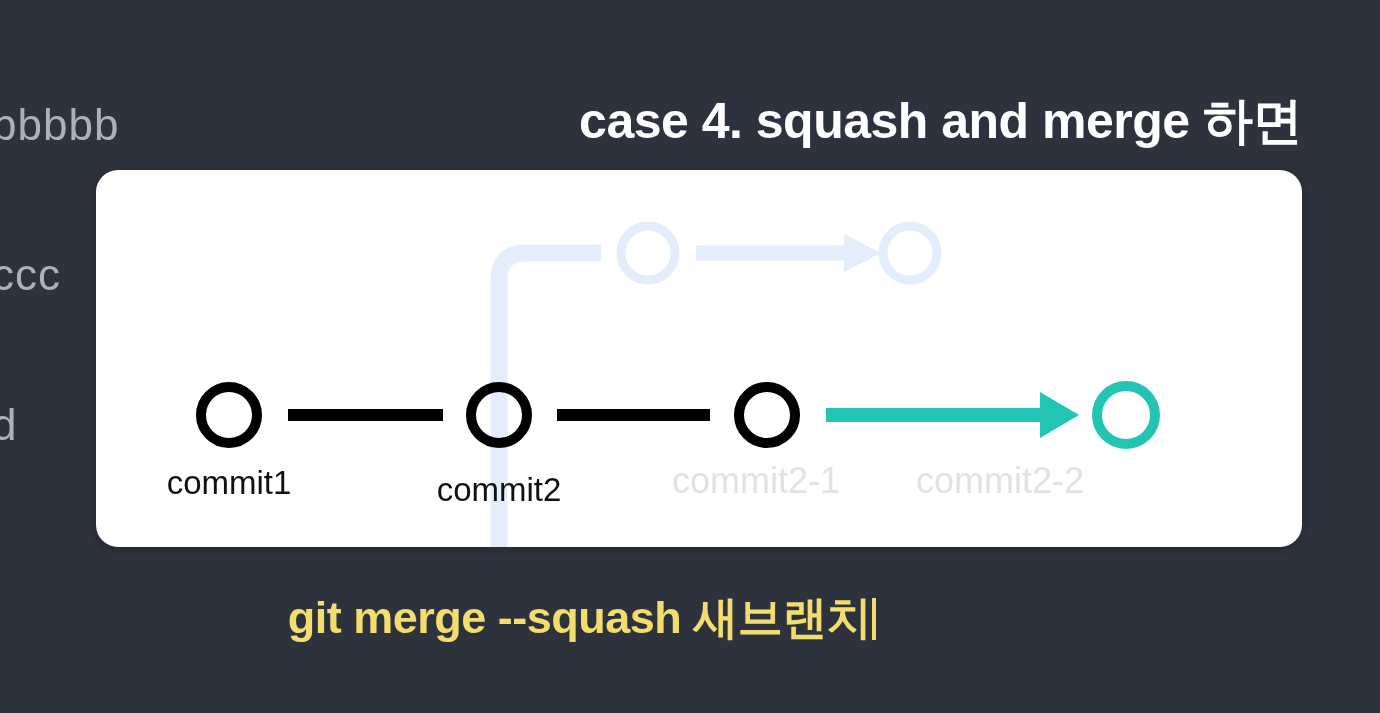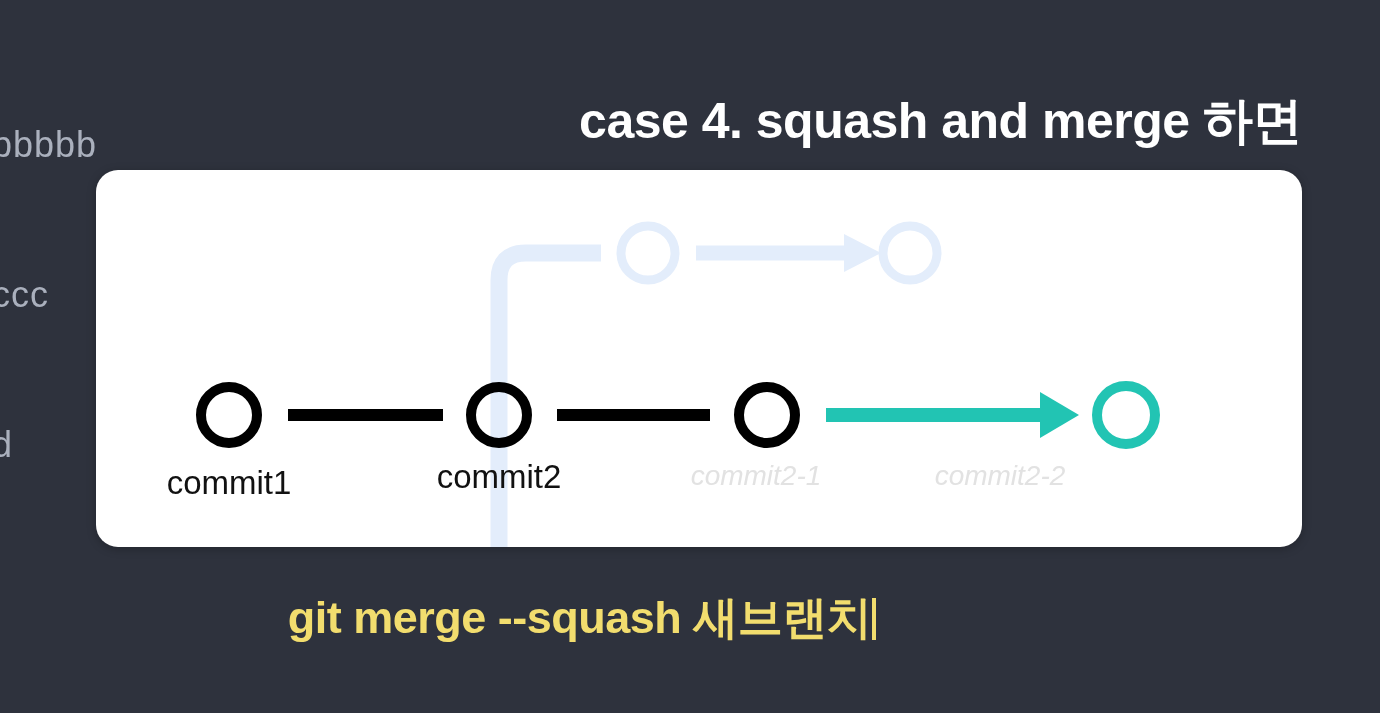--- a/index.html
+++ b/index.html
@@ -16,25 +16,24 @@
     -webkit-font-smoothing: antialiased;
   }
 
   
   #editor-text {
     position: absolute;
     left: 0;
     top: 0;
     width: 160px;
     color: #aab0bd;
-    font-size: 36px;
+    font-size: 44px;
     line-height: 50px;
     letter-spacing: 1px;
     white-space: pre;
-    margin-top: 20px;
   }
   #editor-text .line {
     margin-left: -8px;
   }
 
   
   #title {
     position: absolute;
     left: 0;
     top: 88px;
@@ -69,22 +68,21 @@
   .node-label {
     position: absolute;
     text-align: left;
     white-space: nowrap;
     font-size: 33px;
     color: #111111;
     transform: translateX(-50%);
   }
   .node-label.faded {
     color: #e2e2e2;
-    font-size: 28px;
-    font-style: italic;
+    font-size: 36px;
   }
 
   
   #caption {
     position: absolute;
     left: 0;
     top: 588px;
     width: 1164px;
     text-align: center;
     color: #f2dd6e;
@@ -138,16 +136,16 @@
     <circle cx="133" cy="245" r="28" fill="none" stroke="#000000" stroke-width="10"></circle>
     <circle cx="403" cy="245" r="28" fill="none" stroke="#000000" stroke-width="10"></circle>
     <circle cx="671" cy="245" r="28" fill="none" stroke="#000000" stroke-width="10"></circle>
     <circle cx="1030" cy="245" r="29" fill="none" stroke="#22c4b3" stroke-width="10"></circle>
   </svg>
 
   <div class="node-label faded" style="left:660px; top:290px;">commit2-1</div>
   <div class="node-label faded" style="left:904px; top:290px;">commit2-2</div>
 
   <div class="node-label" style="left:133px; top:294px;">commit1</div>
-  <div class="node-label" style="left:403px; top:288px;">commit2</div>
+  <div class="node-label" style="left:403px; top:301px;">commit2</div>
 </div>
 
 <div id="caption"><span>git merge --squash 새브랜치</span><span class="caret"></span></div>
 
 </body></html>

